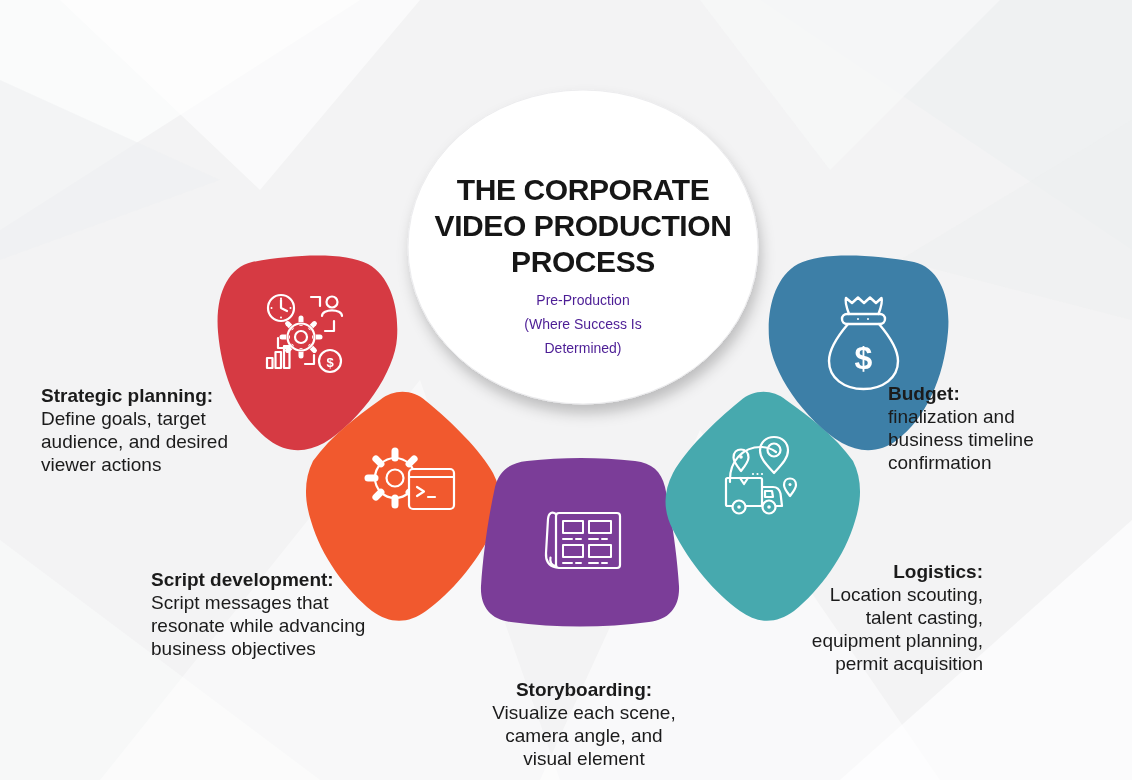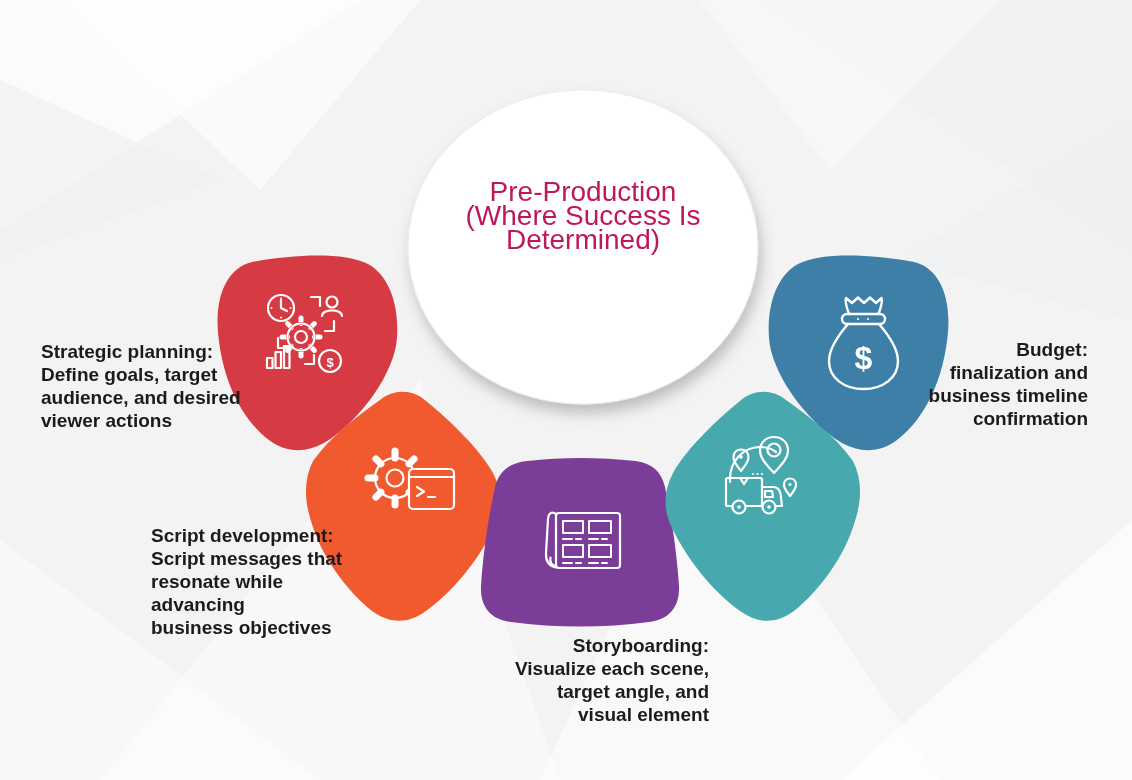--- a/index.html
+++ b/index.html
@@ -15,31 +15,31 @@
   .stage svg.graphic{position:absolute; left:0; top:0;}
   .txt{position:absolute; color:#1b1b1b;}
   .center-text{
     left:408px; top:172px; width:350px; text-align:center;
   }
   .center-title{
     font-size:30px; font-weight:bold; line-height:36px;
     letter-spacing:-0.4px; white-space:pre-line; color:#161616;
   }
   .center-sub{
-    font-size:28px; line-height:24px; margin-top:8px;
-    white-space:pre-line; color:#be185d;
-  }
-  .step-label{font-size:19px; line-height:23px;}
+    font-size:14px; line-height:24px; margin-top:8px;
+    white-space:pre-line; color:#4c1d95;
+  }
+  .step-label{font-size:19px; line-height:23px;margin-top:44px;}
   .step-label .head{font-weight:bold; display:block;}
-  .step-label .body{display:block; white-space:pre-line;font-weight:bold;}
+  .step-label .body{display:block; white-space:pre-line;}
   .lbl-strategic{left:41px; top:340px; text-align:left; width:200px;}
   .lbl-script{left:151px; top:524px; text-align:left; width:230px;}
-  .lbl-storyboard{left:459px; top:634px; text-align:right; width:250px;}
+  .lbl-storyboard{left:459px; top:634px; text-align:center; width:250px;}
   .lbl-logistics{right:149px; top:516px; text-align:right; width:220px;}
-  .lbl-budget{right:44px; top:338px; text-align:right; width:200px;}
+  .lbl-budget{right:44px; top:338px; width:200px;}
 </style>
 </head>
 <body>
 
 <div class="stage">
 
   <svg class="graphic" width="1132" height="780" viewBox="0 0 1132 780">
     <defs>
       <filter id="circShadow" x="-30%" y="-30%" width="160%" height="160%">
         <feDropShadow dx="3" dy="9" stdDeviation="7" flood-color="#000000" flood-opacity="0.22"></feDropShadow>
@@ -186,20 +186,23 @@
         <circle cx="858" cy="319" r="1"></circle>
           <circle cx="868" cy="319" r="1"></circle>
       </g>
       <path d="M 848 324 C 836 338 829 350 829 361 C 829 378 844 389 863.5 389
                C 883 389 898 378 898 361 C 898 350 891 338 879 324"></path>
       <text x="863.5" y="358" text-anchor="middle" dominant-baseline="central" fill="#ffffff" stroke="none" font-size="32" font-weight="bold" font-family="Liberation Sans, sans-serif">$</text>
     </g>
   </svg>
 
   <div class="txt center-text">
+    <div class="center-title">THE CORPORATE
+VIDEO PRODUCTION
+PROCESS</div>
     <div class="center-sub">Pre-Production
 (Where Success Is
 Determined)</div>
   </div>
 
   <div class="txt step-label lbl-strategic">
     <span class="head">Strategic planning:</span>
     <span class="body">Define goals, target
 audience, and desired
 viewer actions</span>
@@ -208,24 +211,31 @@
   <div class="txt step-label lbl-script">
     <span class="head">Script development:</span>
     <span class="body">Script messages that
 resonate while advancing
 business objectives</span>
   </div>
 
   <div class="txt step-label lbl-storyboard">
     <span class="head">Storyboarding:</span>
     <span class="body">Visualize each scene,
-target angle, and
+camera angle, and
 visual element</span>
   </div>
 
+  <div class="txt step-label lbl-logistics">
+    <span class="head">Logistics:</span>
+    <span class="body">Location scouting,
+talent casting,
+equipment planning,
+permit acquisition</span>
+  </div>
 
   <div class="txt step-label lbl-budget">
     <span class="head">Budget:</span>
     <span class="body">finalization and
 business timeline
 confirmation</span>
   </div>
 
 </div>
 

